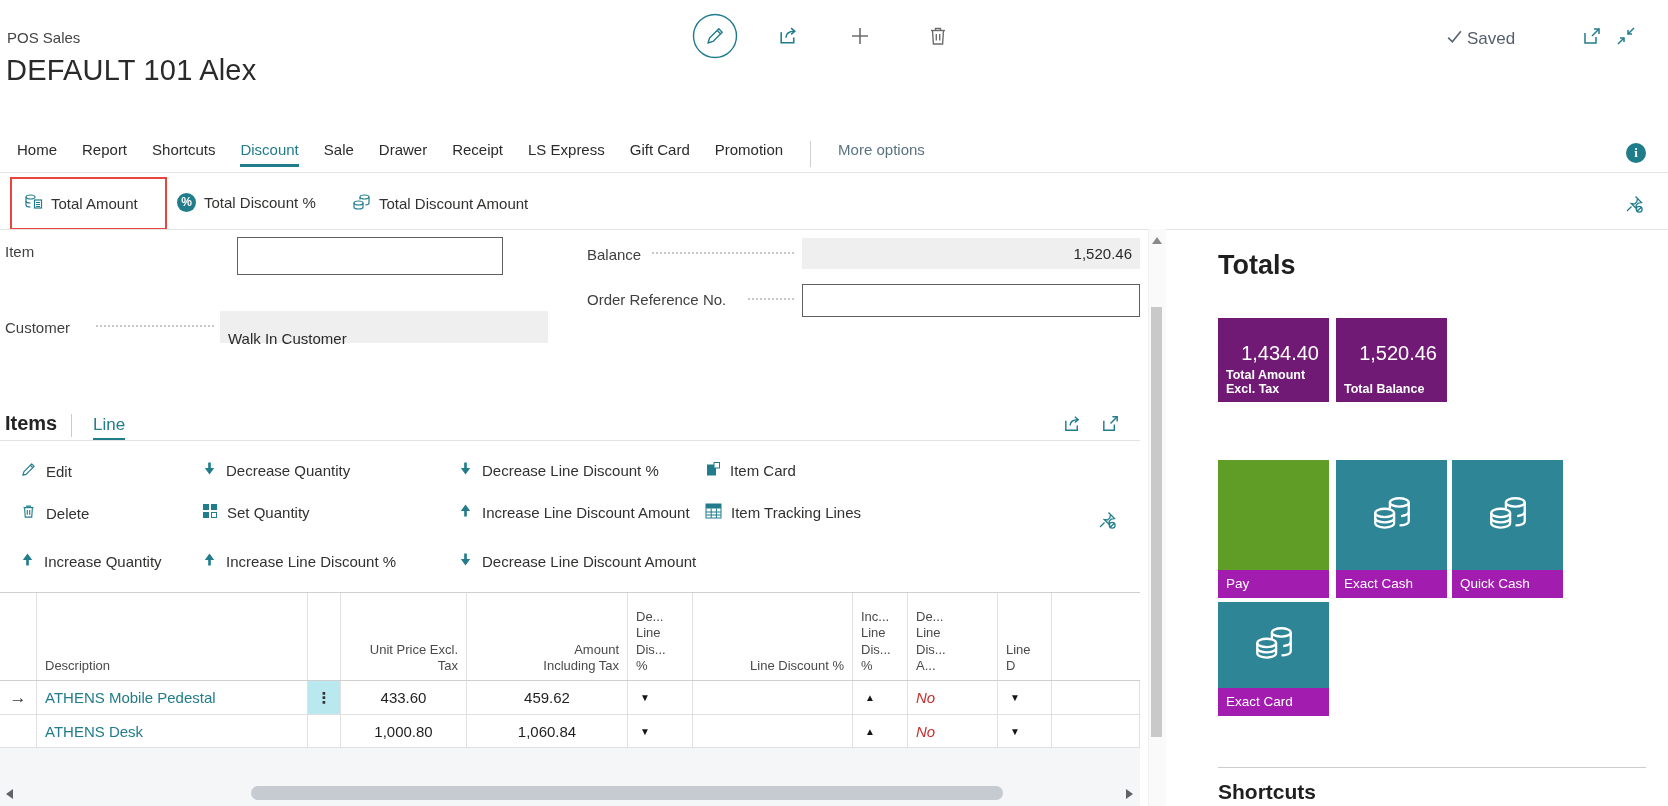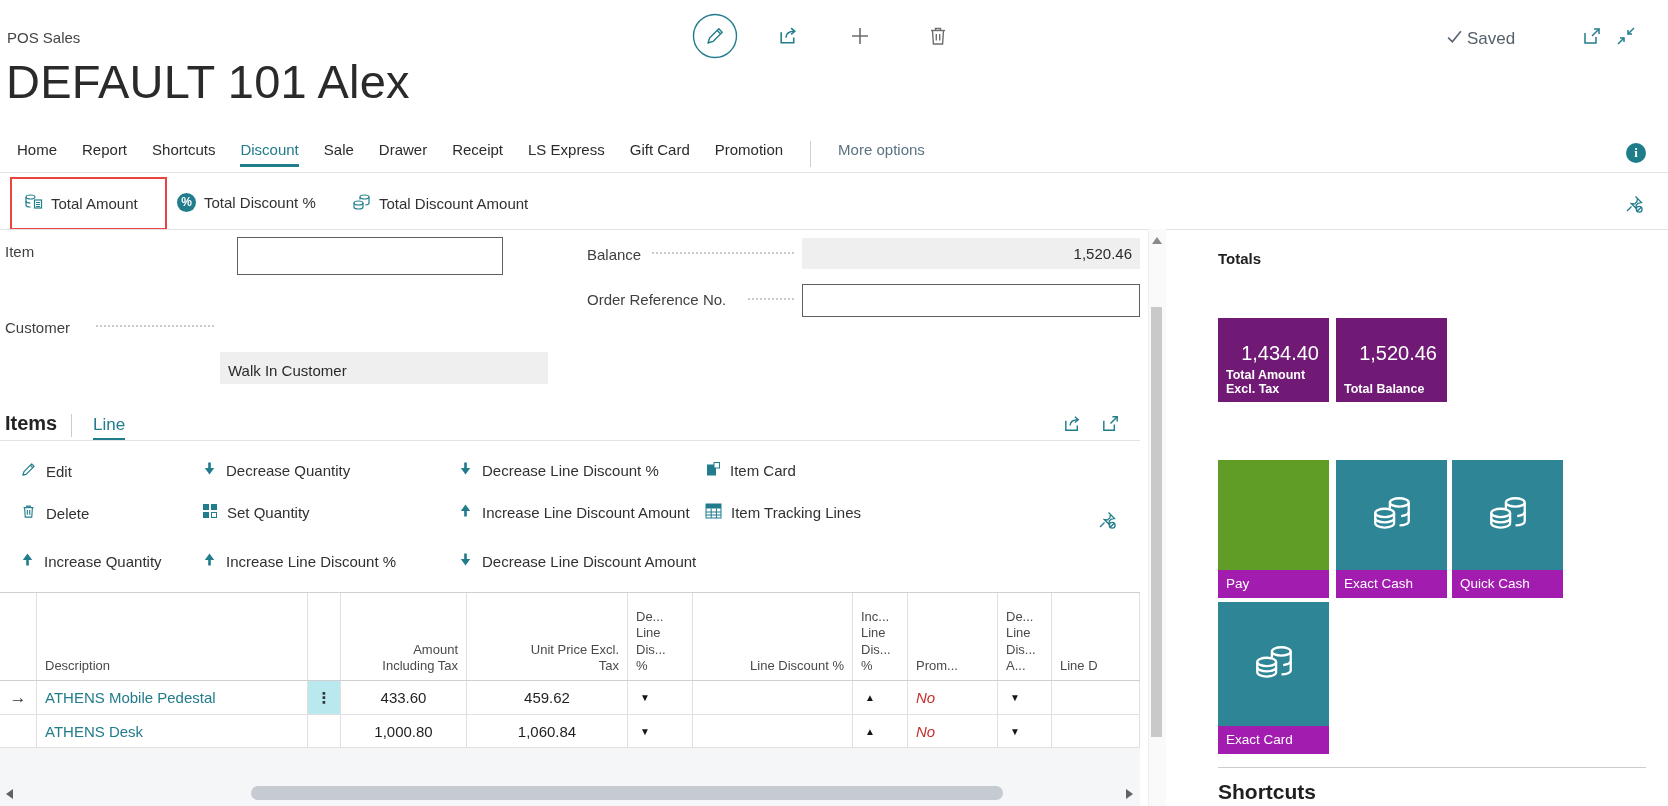--- a/index.html
+++ b/index.html
@@ -1,21 +1,21 @@
 <!DOCTYPE html>
 <html><head>
 <meta charset="utf-8">
 <style>
   html,body{margin:0;padding:0;background:#fff;}
   .screen{position:relative;width:1668px;height:806px;background:#fff;overflow:hidden;
           font-family:"Liberation Sans","DejaVu Sans",sans-serif;color:#323130;}
   .abs{position:absolute;}
   
   .caption{left:7px;top:29px;font-size:15px;color:#454545;}
-  .page-title{left:6px;top:54px;font-size:47px;font-weight:300;color:#2a2a2a;letter-spacing:.2px;}
+  .page-title{left:6px;top:54px;font-size:29px;font-weight:300;color:#2a2a2a;letter-spacing:.2px;}
   .top-icon{position:absolute;cursor:pointer;}
   .saved{left:1446px;top:28px;display:flex;align-items:center;gap:4px;font-size:17px;color:#55606c;}
   
   .tabs{left:17px;top:141px;display:flex;align-items:flex-start;gap:25px;font-size:15px;color:#2b2b2b;}
   .tab{padding-bottom:9px;cursor:pointer;white-space:nowrap;}
   .tab.active{color:#217c8c;border-bottom:3px solid #217c8c;padding-bottom:6px;}
   .tab-sep{width:1px;height:26px;background:#cfcfcf;margin:0 2px;}
   .more-options{color:#5a7381;cursor:pointer;white-space:nowrap;}
   .rule{position:absolute;height:1px;background:#e3e3e3;}
   .info-circle{left:1626px;top:143px;width:20px;height:20px;border-radius:50%;background:#1f7d89;color:#fff;
@@ -58,21 +58,21 @@
   .below-strip{left:0;top:748px;width:1140px;height:58px;background:#f5f6f8;}
   
   .hsb-thumb{left:251px;top:786px;width:752px;height:14px;background:#c6cad1;border-radius:7px;cursor:pointer;}
   .tri-btn{position:absolute;width:0;height:0;cursor:pointer;}
   .tri-left{left:6px;top:789px;border-top:5px solid transparent;border-bottom:5px solid transparent;border-right:7px solid #5f6368;}
   .tri-right{left:1126px;top:789px;border-top:5px solid transparent;border-bottom:5px solid transparent;border-left:7px solid #5f6368;}
   .vsb-track{left:1148px;top:229px;width:17px;height:577px;background:#fafafb;border-left:1px solid #f0f0f0;cursor:pointer;}
   .vsb-up{left:1152px;top:237px;border-left:5px solid transparent;border-right:5px solid transparent;border-bottom:7px solid #8a8a8a;}
   .vsb-thumb{left:1151px;top:307px;width:11px;height:430px;background:#c9c9c9;cursor:pointer;}
   
-  .totals-title{left:1218px;top:250px;font-size:15px;font-weight:600;color:#1f1f1f;}
+  .totals-title{left:1218px;top:250px;font-size:27px;font-weight:600;color:#1f1f1f;}
   .tile{position:absolute;width:111px;cursor:pointer;}
   .amount-tile{height:84px;background:#701a75;color:#fff;}
   .tile-value{text-align:right;padding:24px 10px 0 0;font-size:20px;}
   .tile-label{position:absolute;left:8px;right:4px;bottom:5px;font-size:12.5px;font-weight:700;line-height:1.18;color:#fff;text-align:left;}
   .pay-tile{height:138px;}
   .tile-body{position:absolute;left:0;right:0;top:0;bottom:28px;display:flex;align-items:center;justify-content:center;}
   .body-green{background:#5f9d27;}
   .body-teal{background:#2e8596;}
   .tile-bar{position:absolute;left:0;right:0;bottom:0;height:28px;background:#a21caf;color:#fff;font-size:13.5px;
             line-height:28px;padding-left:8px;box-sizing:border-box;}
@@ -201,21 +201,21 @@
   <div class="flabel" style="left:587px;top:246px;">Balance</div>
   <div class="leader" style="left:652px;top:250px;width:142px;"></div>
   <div class="ro-field" style="left:802px;top:238px;width:338px;height:31px;line-height:31px;text-align:right;padding:0 8px;">1,520.46</div>
 
   <div class="flabel" style="left:587px;top:291px;">Order Reference No.</div>
   <div class="leader" style="left:748px;top:296px;width:46px;"></div>
   <input class="inp" style="left: 802px; top: 284px; width: 338px; height: 33px;" value="">
 
   <div class="flabel" style="left:5px;top:319px;">Customer</div>
   <div class="leader" style="left:96px;top:323px;width:118px;"></div>
-  <div class="ro-field" style="left:220px;top:311px;width:328px;height:32px;line-height:32px;padding:3px 8px;margin-top:41px;">Walk In Customer</div>
+  <div class="ro-field" style="left:220px;top:311px;width:328px;height:32px;line-height:32px;padding:12px 8px;">Walk In Customer</div>
 
   <div class="abs items-title">Items</div>
   <div class="abs items-sep"></div>
   <div class="abs line-tab">Line</div>
   <div class="top-icon" style="left:1062px;top:413px;">
     <svg width="21" height="21" viewBox="0 0 22 22" fill="none" stroke="#217c8c" stroke-width="1.5">
       <path d="M4 8v10h12v-5"></path>
         <path d="M8.5 13c.3-3.8 3-6 8-6"></path>
         <path d="M13.5 4l3.5 3-3.5 3"></path>
     </svg>
@@ -314,34 +314,33 @@
         <circle cx="15.2" cy="15.2" r="2.9"></circle>
         <path d="M13.2 17.2l4-4"></path>
     </svg>
   </div>
 
   <div class="abs tbl">
     <div class="trow thead">
       <div class="th"></div>
       <div class="th">Description</div>
       <div class="th"></div>
+      <div class="th num">Unit Price Excl.
+Tax</div>
       <div class="th num">Amount
 Including Tax</div>
-      <div class="th num">Unit Price Excl.
-Tax</div>
       <div class="th">De...
 Line
 Dis...
 %</div>
       <div class="th num">Line Discount %</div>
       <div class="th">Inc...
 Line
 Dis...
 %</div>
-      <div class="th">Prom...</div>
       <div class="th">De...
 Line
 Dis...
 A...</div>
       <div class="th">Line D</div>
     </div>
 
     <div class="trow tb">
       <div class="td marker">→</div>
       <div class="td link">ATHENS Mobile Pedestal</div>
@@ -417,21 +416,21 @@
           <path d="M19 4v9c0 1.1-1.9 2-4.4 2"></path>
           <path d="M19 8.5c0 1-1.5 1.8-3.6 2"></path>
           <path d="M10 4v3"></path>
         <ellipse cx="7.5" cy="9" rx="4.5" ry="2"></ellipse>
           <path d="M3 9v5c0 1.1 2 2 4.5 2s4.5-.9 4.5-2V9"></path>
           <path d="M3 11.5c0 1.1 2 2 4.5 2s4.5-.9 4.5-2"></path>
       </svg>
     </div>
     <div class="tile-bar">Quick Cash</div>
   </div>
-  <div class="tile pay-tile" style="left:1218px;top:602px;height:152px;">
+  <div class="tile pay-tile" style="left:1218px;top:602px;height:114px;">
     <div class="tile-body body-teal">
       <svg width="46" height="42" viewBox="0 0 22 20" fill="none" stroke="#fff" stroke-width="1.1">
         <ellipse cx="14.5" cy="4" rx="4.5" ry="2"></ellipse>
           <path d="M19 4v9c0 1.1-1.9 2-4.4 2"></path>
           <path d="M19 8.5c0 1-1.5 1.8-3.6 2"></path>
           <path d="M10 4v3"></path>
         <ellipse cx="7.5" cy="9" rx="4.5" ry="2"></ellipse>
           <path d="M3 9v5c0 1.1 2 2 4.5 2s4.5-.9 4.5-2V9"></path>
           <path d="M3 11.5c0 1.1 2 2 4.5 2s4.5-.9 4.5-2"></path>
       </svg>

